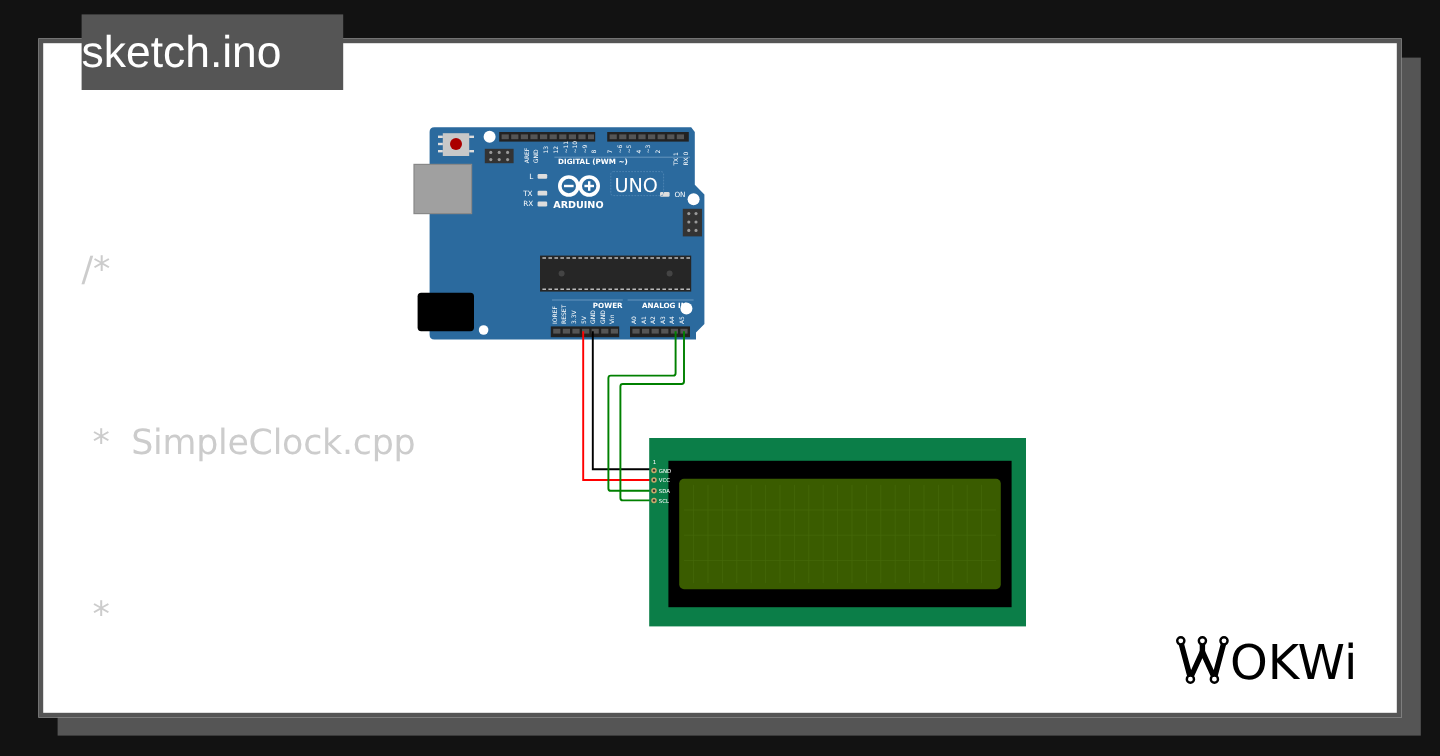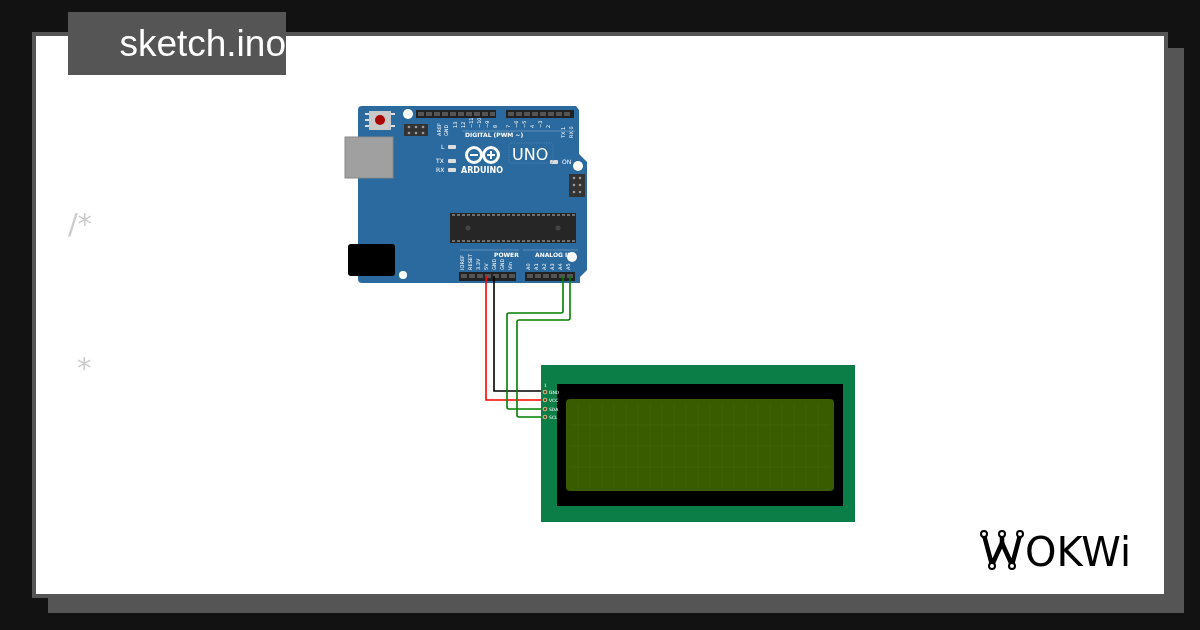--- a/index.html
+++ b/index.html
@@ -14,34 +14,35 @@
   }
   .code {
     position: absolute; left: 32px; top: 68px; margin: 0;
     font-family: "DejaVu Sans", sans-serif; font-size: 29px; line-height: 48px;
     color: #cccccc; white-space: pre; letter-spacing: -0.2px;
   }
   .code .line { display: block; height: 48px; }
   .tab {
     position: absolute; left: 68px; top: 12px; width: 218px; height: 63px;
     background: #555555; color: #ffffff; font-family: "Liberation Sans", sans-serif;
-    font-size: 37px; line-height: 63px; text-align: right; z-index: 5;
+    font-size: 37px; line-height: 63px; text-align: left; z-index: 5;
   }
   .diagram { position: absolute; left: 0; top: 0; width: 1200px; height: 630px; z-index: 3; }
   .logo {
     position: absolute; left: 978px; top: 525px; z-index: 4;
   }
 </style>
 </head>
 <body>
 
 <div class="shadow"></div>
 <div class="panel">
   <div class="code">
     <span class="line">/*</span>
+    <span class="line"> *  SimpleClock.cpp</span>
     <span class="line"> *</span>
     
     
     
     
     
     
     
     
   </div>

